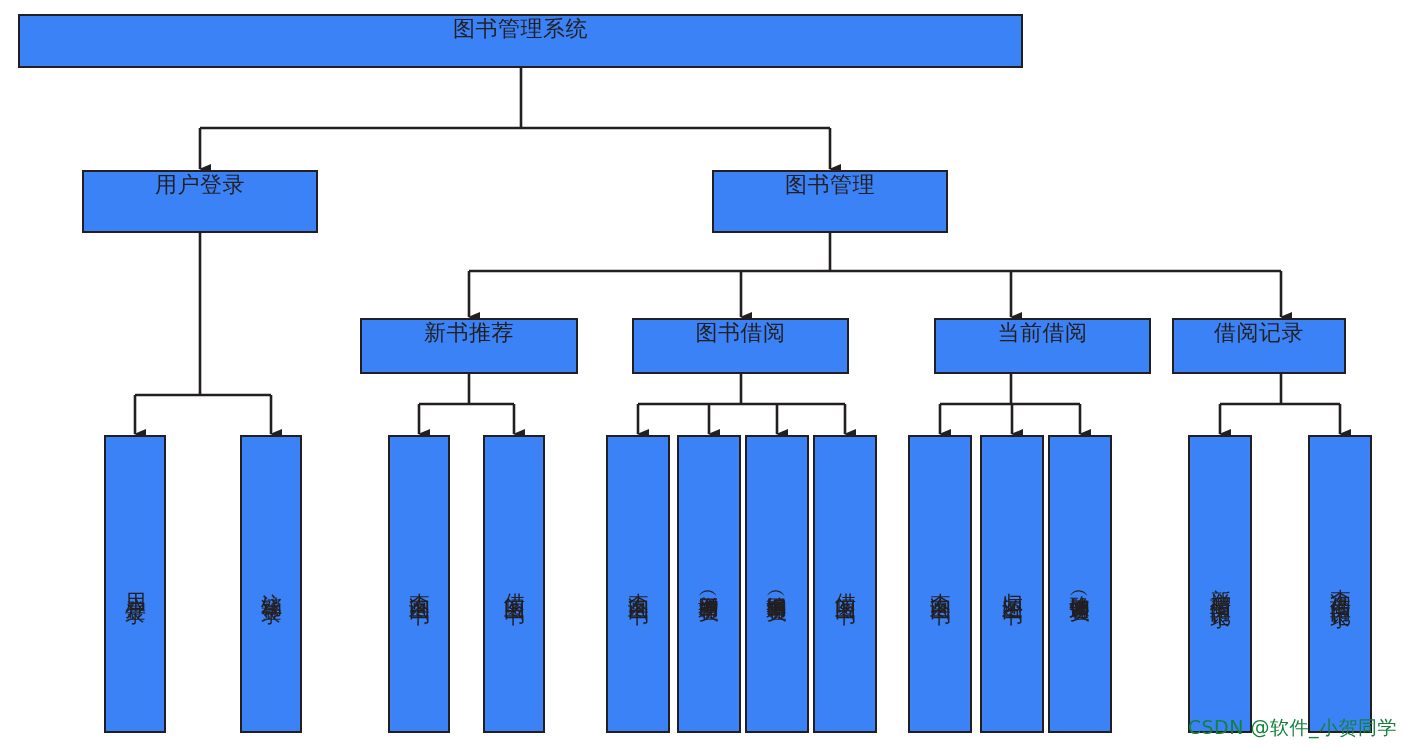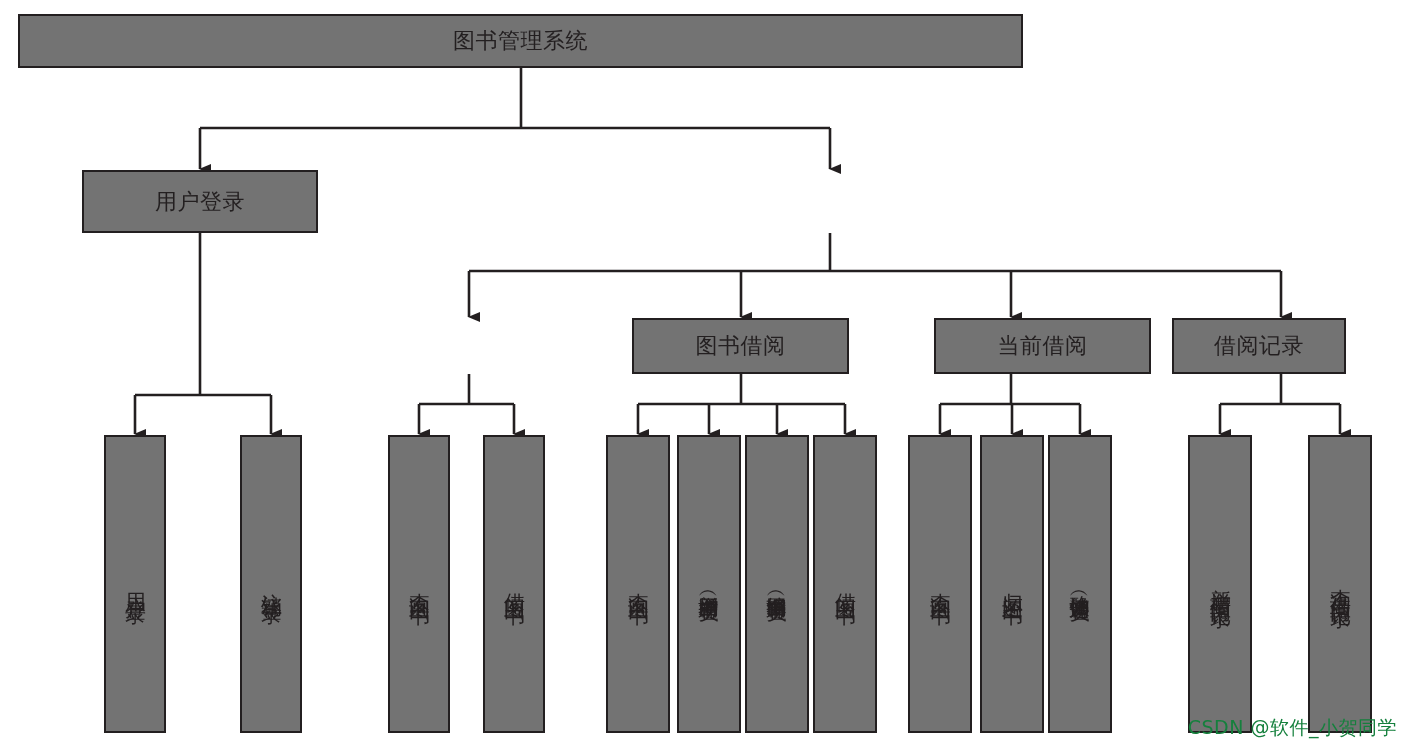--- a/index.html
+++ b/index.html
@@ -6,23 +6,22 @@
   body{
     width:1405px;height:747px;
     font-family:"DejaVu Sans","Liberation Sans",sans-serif;
     overflow:hidden;position:relative;
   }
   #diagram-root{position:absolute;left:0;top:0;width:1405px;height:747px;}
   .node-box{
     position:absolute;
     box-sizing:border-box;
     border:2px solid #231f20;
-    background:#737373;
+    background:#3b82f6;
     display:flex;
-    align-items:center;
     justify-content:center;
   }
   .node-label-h{
     font-size:22px;
     color:#231f20;
     line-height:1.15;
     letter-spacing:0.5px;
     white-space:nowrap;
     text-align:center;
   }
@@ -98,21 +97,27 @@
       </g>
   </svg>
 
   <div class="node-box" id="node-root" style="left: 18px; top: 14px; width: 1005px; height: 54px;">
     <span class="node-label-h">图书管理系统</span>
   </div>
 
   <div class="node-box" id="node-l2-0" style="left: 82px; top: 170px; width: 236px; height: 63px;">
     <span class="node-label-h">用户登录</span>
   </div>
+  <div class="node-box" id="node-l2-1" style="left: 712px; top: 170px; width: 236px; height: 63px;">
+    <span class="node-label-h">图书管理</span>
+  </div>
 
+  <div class="node-box" id="node-l3-0" style="left: 360px; top: 318px; width: 218px; height: 56px;">
+    <span class="node-label-h">新书推荐</span>
+  </div>
   <div class="node-box" id="node-l3-1" style="left: 632px; top: 318px; width: 217px; height: 56px;">
     <span class="node-label-h">图书借阅</span>
   </div>
   <div class="node-box" id="node-l3-2" style="left: 934px; top: 318px; width: 217px; height: 56px;">
     <span class="node-label-h">当前借阅</span>
   </div>
   <div class="node-box" id="node-l3-3" style="left: 1172px; top: 318px; width: 174px; height: 56px;">
     <span class="node-label-h">借阅记录</span>
   </div>
 

